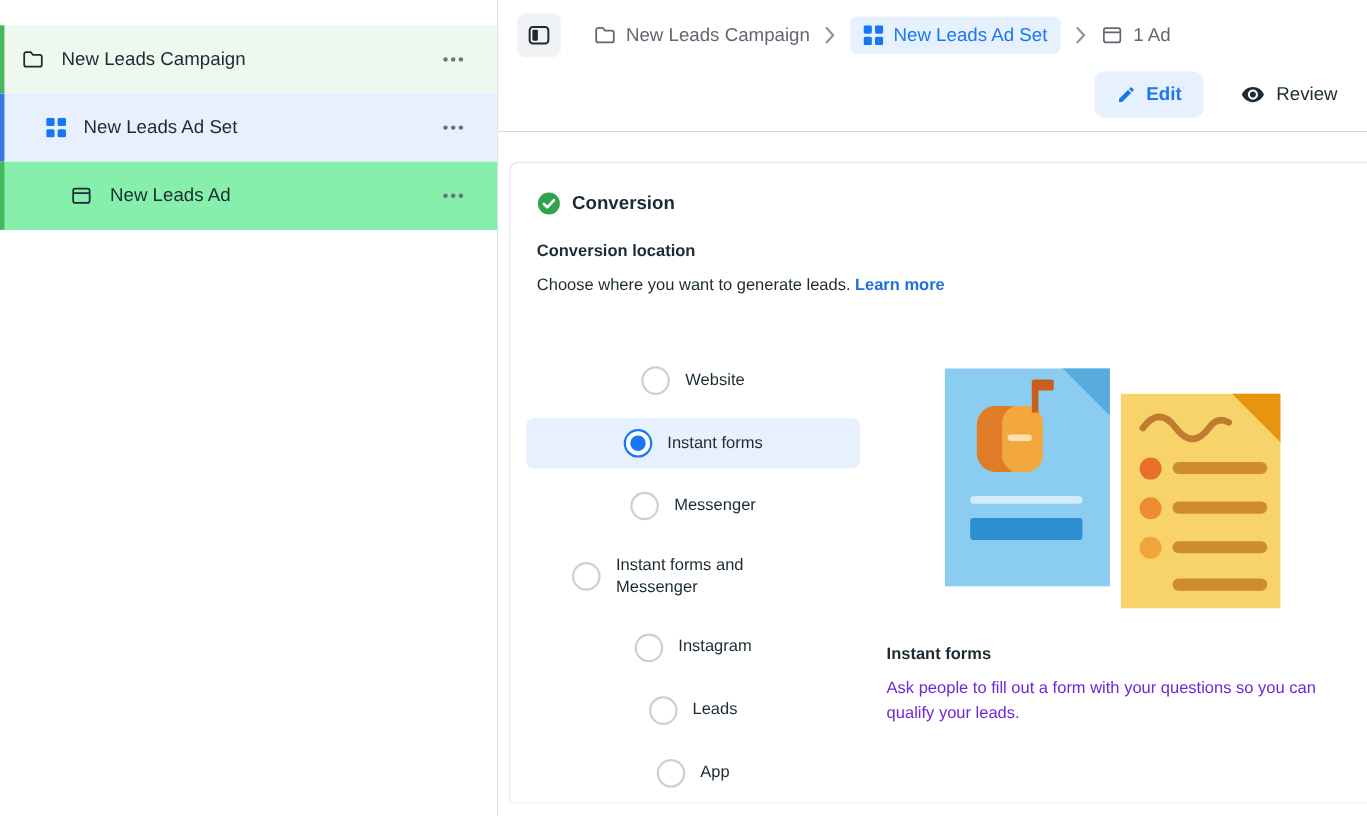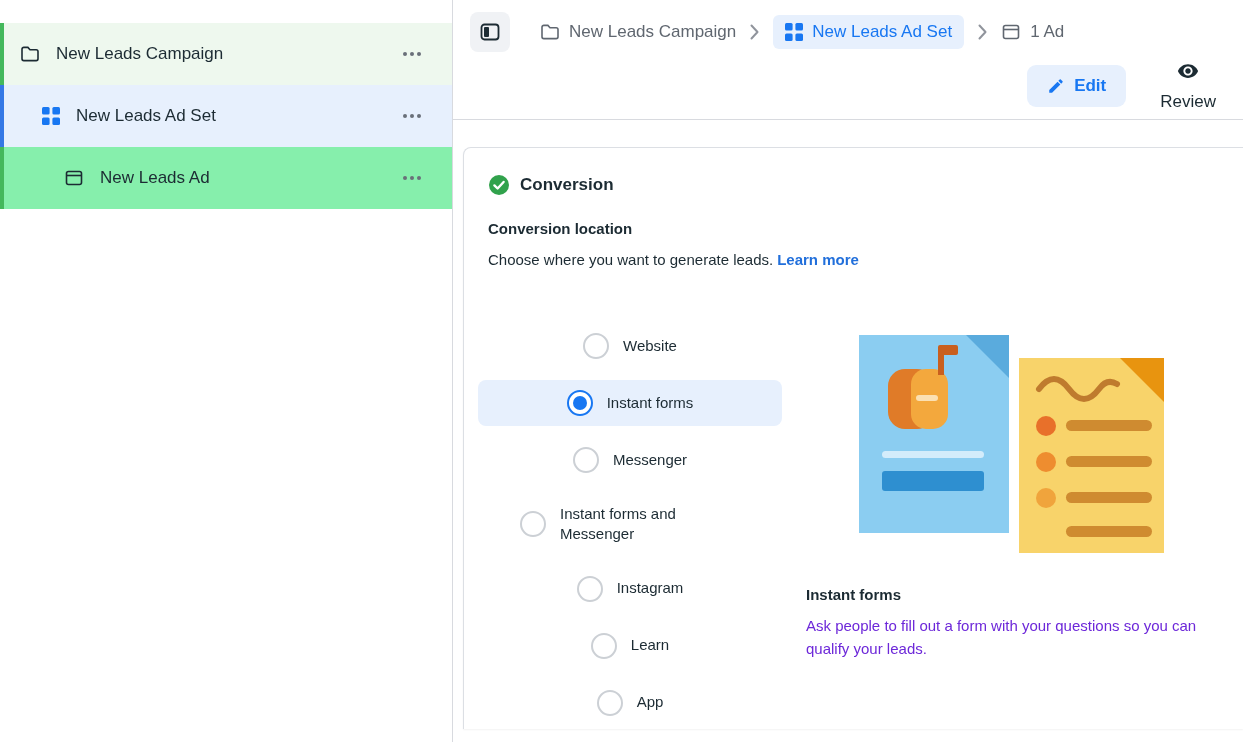--- a/index.html
+++ b/index.html
@@ -29,21 +29,21 @@
   .crumb { display:flex; align-items:center; gap:9px; font-size:17px; color:#606770; cursor:pointer; white-space:nowrap; }
   .crumb.first { margin-left:30px; }
   .crumb.active { background:#e7f0fd; color:#1877f2; padding:7px 12px; border-radius:6px; }
   .chevron-sep { margin:0 14px; display:flex; align-items:center; }
 
   .actions-row { display:flex; justify-content:flex-end; align-items:center; margin-top:12px; height:44px; gap:34px; }
   .edit-btn { display:flex; align-items:center; gap:9px; background:#e7f0fd; color:#1877f2; font-weight:bold;
     font-size:17px; padding:11px 20px; border-radius:9px; border:none; cursor:pointer;
     font-family:"Liberation Sans","DejaVu Sans",sans-serif; }
   .review-btn { display:flex; align-items:center; gap:10px; background:none; border:none; font-size:17px;
-    color:#1c2b33; cursor:pointer; font-family:"Liberation Sans","DejaVu Sans",sans-serif;flex-direction:column; }
+    color:#1c2b33; cursor:pointer; font-family:"Liberation Sans","DejaVu Sans",sans-serif; }
 
   .topbar-divider { height:1px; background:#d8dadf; margin-top:11px; }
 
   .content { flex:1; padding:27px 0 13px 10px; overflow:hidden; }
   .card { height:100%; border:1px solid #dcdfe4; border-right:0; border-bottom:0;
     border-top-left-radius:8px; box-shadow:0 1px 2px rgba(0,0,0,.05); padding:26px 24px; background:#fff; }
 
   .section-header { display:flex; align-items:center; gap:10px; height:22px; }
   .section-title { font-size:17px; font-weight:bold; color:#1c2b33; }
   .subheading { font-size:15px; font-weight:bold; margin-top:24px; }
@@ -246,21 +246,21 @@
               <span class="option-label">Instant forms and Messenger</span>
             </div>
 
             <div class="option-row">
               <span class="radio"></span>
               <span class="option-label">Instagram</span>
             </div>
 
             <div class="option-row">
               <span class="radio"></span>
-              <span class="option-label">Learn</span>
+              <span class="option-label">Leads</span>
             </div>
 
             <div class="option-row">
               <span class="radio"></span>
               <span class="option-label">App</span>
             </div>
 
           </div>
 
           <div class="detail-col">

